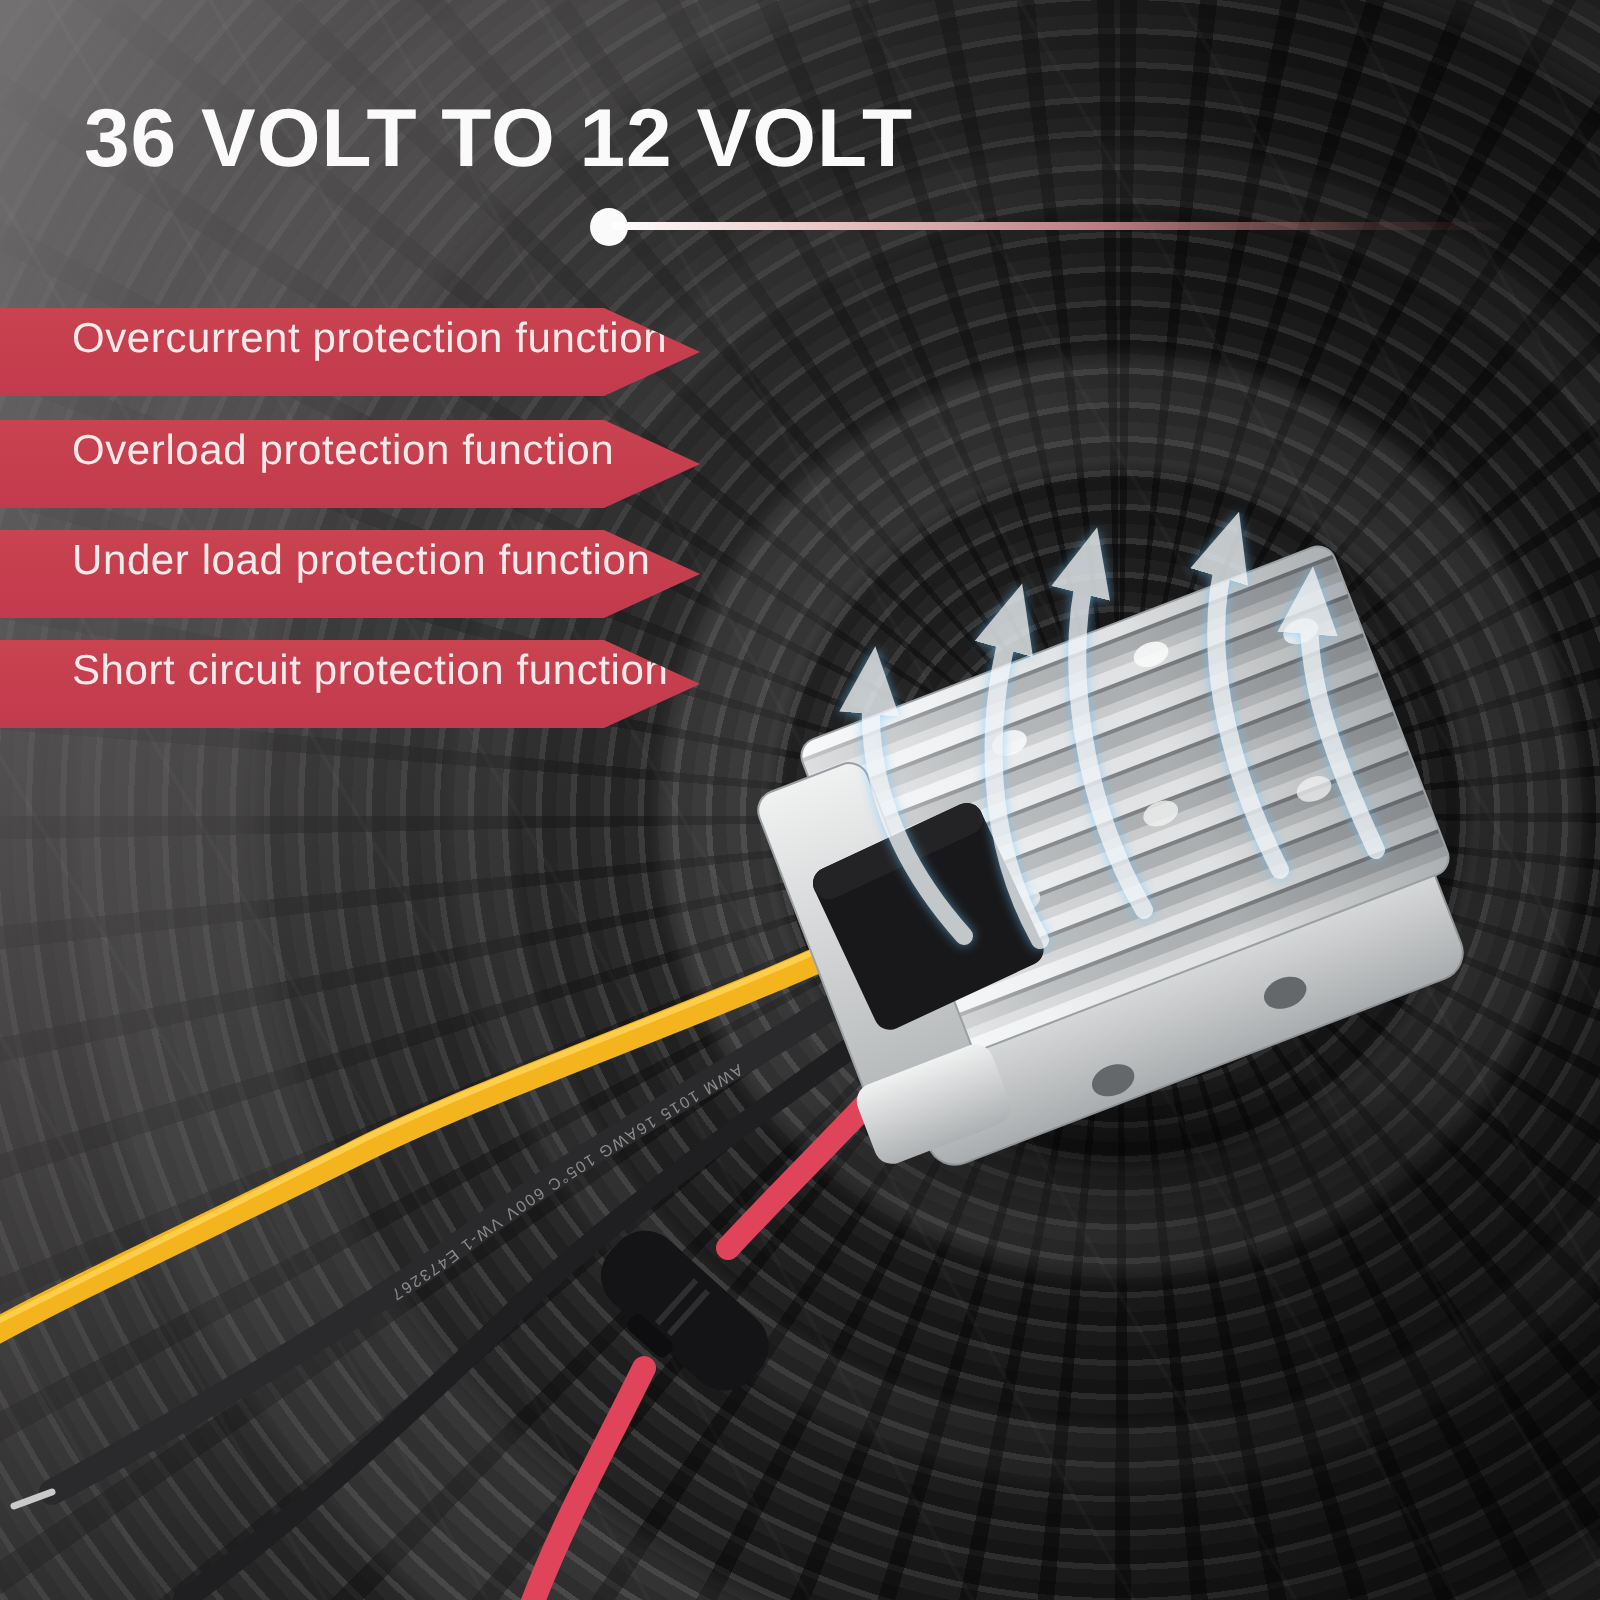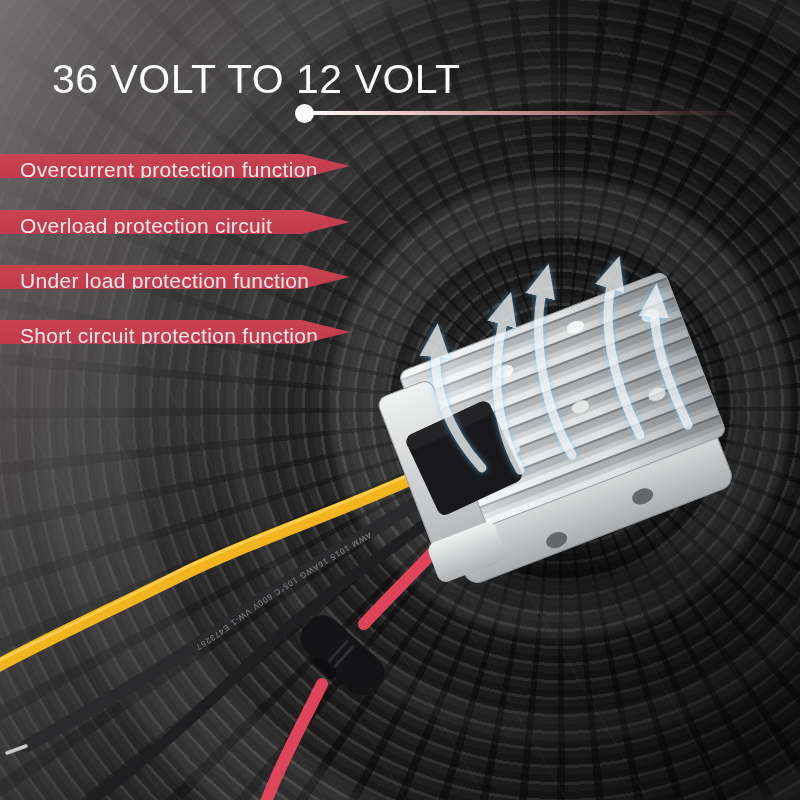--- a/index.html
+++ b/index.html
@@ -28,39 +28,39 @@
       linear-gradient(115deg, rgba(123,120,121,0.92) 0%, rgba(96,93,94,0.62) 20%,
         rgba(64,62,63,0.30) 40%, rgba(0,0,0,0) 56%),
       radial-gradient(circle at 96% 92%, rgba(0,0,0,0.55), rgba(0,0,0,0) 45%),
       radial-gradient(circle at 92% 6%, rgba(0,0,0,0.40), rgba(0,0,0,0) 42%);
   }
   
   .photo{position:absolute;inset:0;}
   
   .title-block{position:absolute;left:38px;top:44px;}
   .title-block h1{
-    margin:14px;color:var(--title-white,#fbfafa);
-    font-size:41px;line-height:42px;font-weight:normal;letter-spacing:0.5px;
+    margin:4px;color:var(--title-white,#fbfafa);
+    font-size:41px;line-height:42px;font-weight:bold;letter-spacing:0.5px;
   }
   .pointer-dot{
     position:absolute;left:295px;top:104px;width:19px;height:19px;
     border-radius:50%;background:var(--title-white,#fbfafa);
   }
   .pointer-line{
     position:absolute;left:306px;top:111px;width:450px;height:4px;border-radius:2px;
     background:linear-gradient(to right,#ffffff 0%,#ecc9c9 22%,
       var(--pointer-pink,#b97c80) 55%, rgba(150,80,80,0.25) 85%, rgba(150,80,80,0) 100%);
   }
   
   .ribbon{
-    position:absolute;left:0;width:350px;height:24px;
+    position:absolute;left:0;width:350px;height:44px;
     background:linear-gradient(180deg,#c94350 0%, var(--banner-red,#bd3749) 100%);
     clip-path:polygon(0 0,302px 0,350px 50%,302px 100%,0 100%);
     color:#f5ebeb;font-size:21px;line-height:32px;letter-spacing:0.3px;
-    padding-left:20px;box-sizing:border-box;white-space:nowrap;
+    padding-left:36px;box-sizing:border-box;white-space:nowrap;
   }
   .ribbon.r1{top:154px}.ribbon.r2{top:210px}.ribbon.r3{top:265px}.ribbon.r4{top:320px}
 </style>
 </head>
 <body>
 
 <div class="stage">
 
   <div class="bg"></div>
   <div class="bg-light"></div>
@@ -163,17 +163,17 @@
     </g>
   </svg>
 
   <div class="title-block">
     <h1><span>36 VOLT TO 12 VOLT</span><br></h1>
   </div>
   <div class="pointer-dot"></div>
   <div class="pointer-line"></div>
 
   <div class="ribbon r1"><span>Overcurrent protection function</span></div>
-  <div class="ribbon r2"><span>Overload protection circuit</span></div>
+  <div class="ribbon r2"><span>Overload protection function</span></div>
   <div class="ribbon r4"><span>Short circuit protection function</span></div>
   <div class="ribbon r3"><span>Under load protection function</span></div>
 
 </div>
 
 </body></html>

